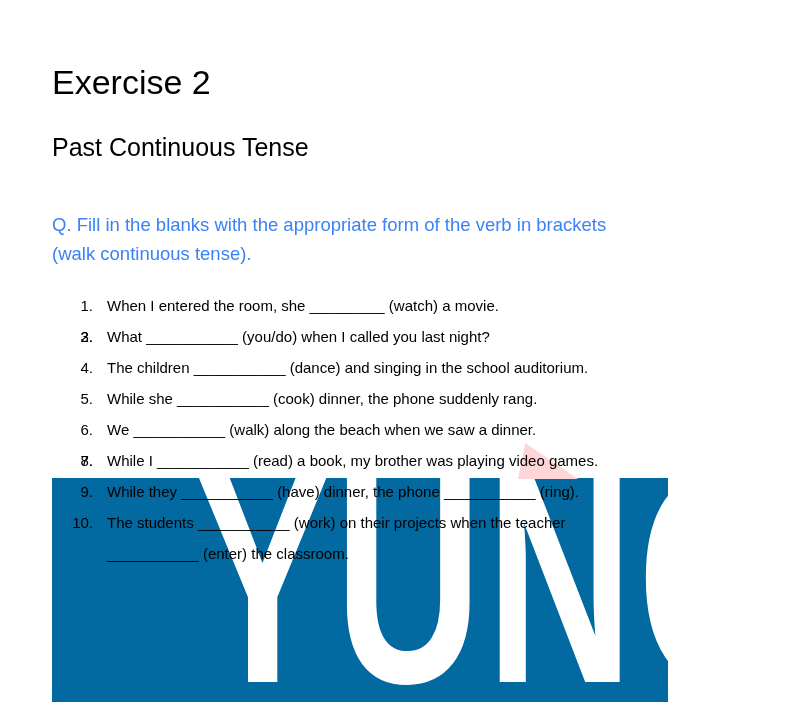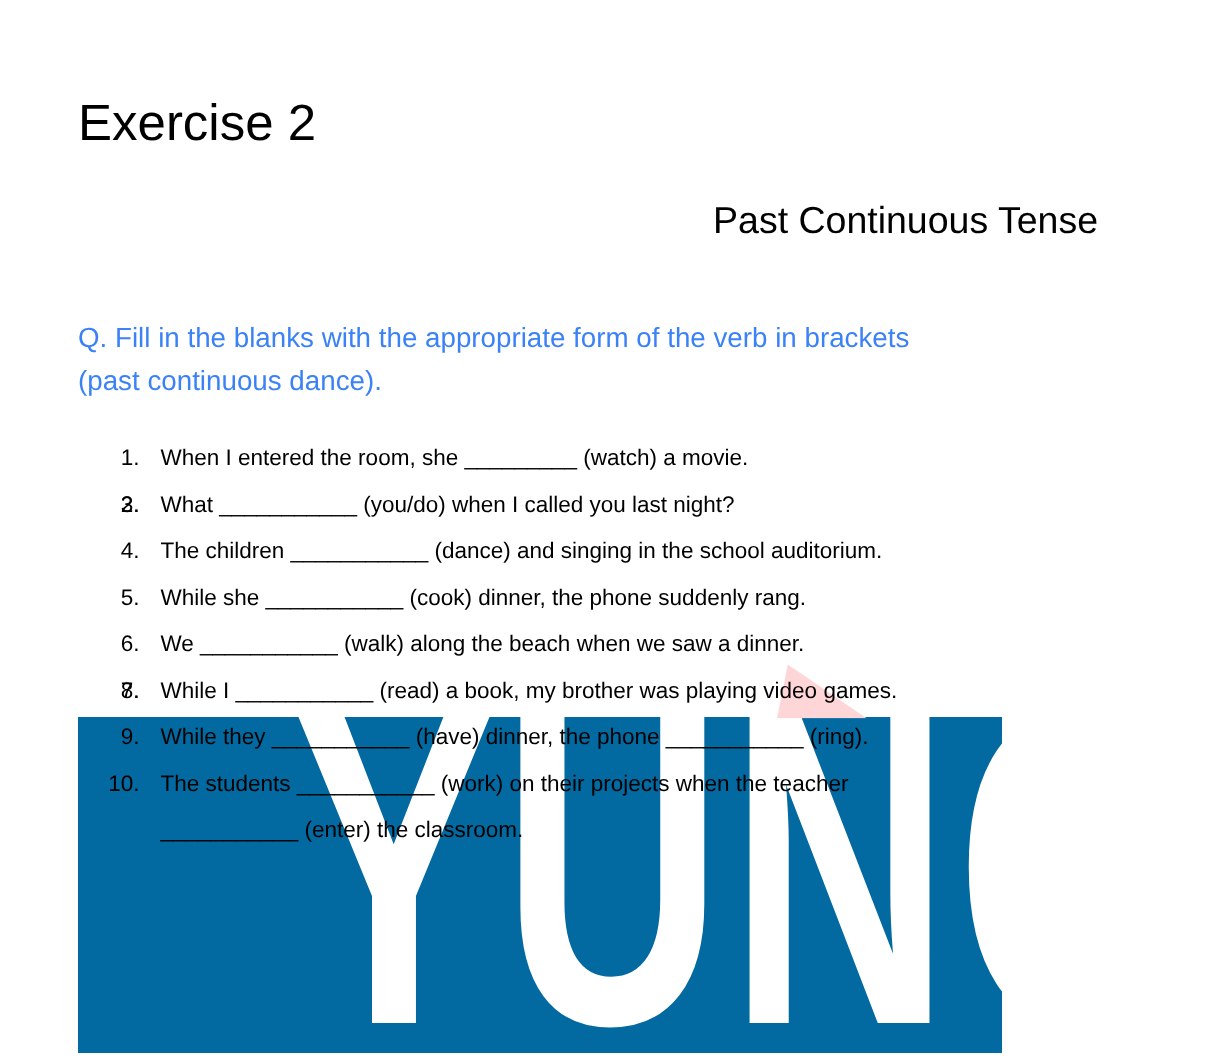--- a/index.html
+++ b/index.html
@@ -67,21 +67,21 @@
     font-weight: 400;
     line-height: 40px;
     text-align: left;
     color: #000000;
   }
   .subtitle {
     margin: 30px 0 0 0;
     font-size: 25px;
     font-weight: 400;
     line-height: 30px;
-    text-align: right;
+    text-align: left;
     color: #000000;
   }
   .question {
     margin: 48px 0 0 0;
     font-size: 18.5px;
     line-height: 29px;
     color: #3b82f6;
   }
   .question .q-line { display: block; }
 
@@ -111,21 +111,21 @@
 <div class="wm-triangle"></div>
 
 <div class="content">
 
   <h1 class="title">Exercise 2</h1>
 
   <h2 class="subtitle">Past Continuous Tense</h2>
 
   <p class="question">
     <span class="q-line">Q. Fill in the blanks with the appropriate form of the verb in brackets</span>
-    <span class="q-line">(past continuous dance).</span>
+    <span class="q-line">(walk continuous tense).</span>
   </p>
 
   <div class="list">
 
     <div class="ex-item">
       <span class="num">1.</span>
       <span class="line">When I entered the room, she _________ (watch) a movie.</span>
     </div>
 
     <div class="ex-item">

